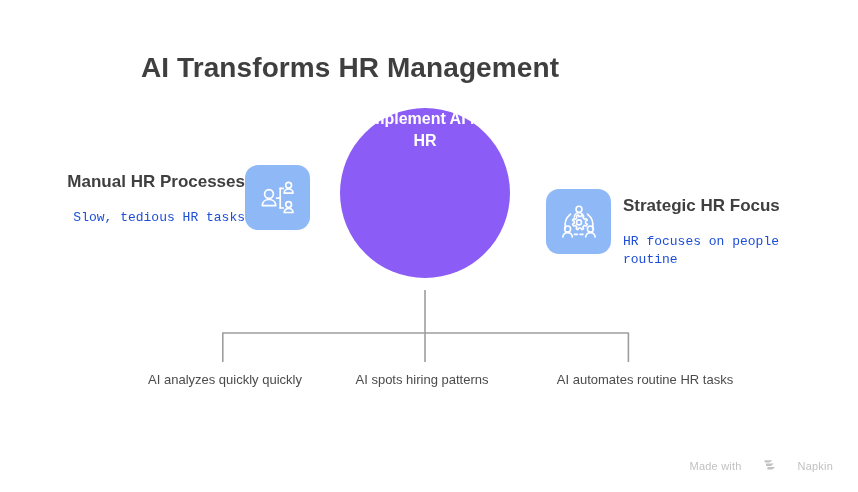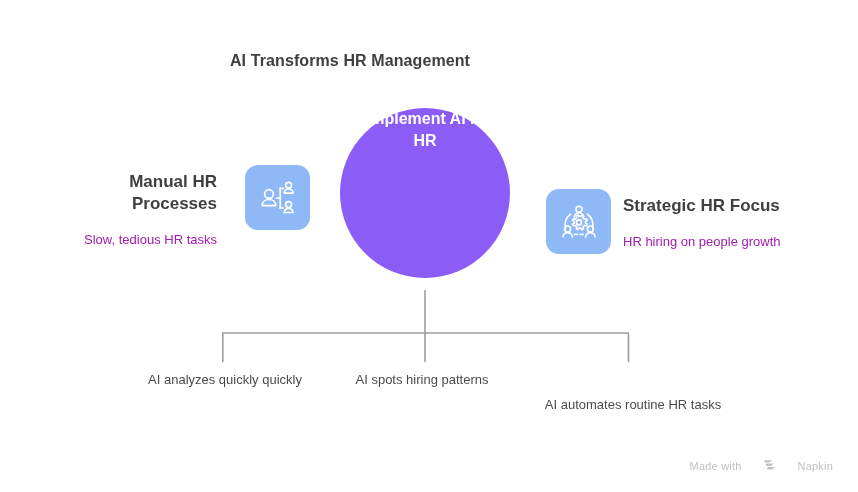--- a/index.html
+++ b/index.html
@@ -19,21 +19,21 @@
     overflow: hidden;
   }
 
   
   .diagram-title {
     position: absolute;
     left: 0;
     top: 52px;
     width: 700px;
     text-align: center;
-    font-size: 16px;
+    font-size: 28px;
     font-weight: bold;
     color: #3f3f3f;
     letter-spacing: 0.1px;
   }
 
   
   .hub {
     position: absolute;
     left: 340px;
     top: 108px;
@@ -68,40 +68,41 @@
   }
   .side-right {
     left: 546px;
     width: 290px;
     justify-content: flex-start;
     margin-top: 24px;
   }
   .side-text-left {
     text-align: right;
     width: 180px;
-    padding-right: 28px;
+    padding-right: 0;
     padding-top: 6px;
   }
   .side-text-right {
     text-align: left;
     width: 190px;
     padding-left: 12px;
     padding-top: 6px;
   }
   .side-heading {
     font-size: 17px;
     font-weight: bold;
     color: #3f3f3f;
     line-height: 22px;
   }
   .side-sub {
     font-size: 13px;
-    color: #a21caf;
+    color: #1d4ed8;
     line-height: 18px;
     margin-top: 16px;
+    font-family: Liberation Mono, monospace;
   }
   .icon-tile {
     width: 65px;
     height: 65px;
     border-radius: 13px;
     background: #8fb8f6;
     flex: 0 0 65px;
     display: flex;
     align-items: center;
     justify-content: center;
@@ -122,21 +123,21 @@
   .leaf {
     position: absolute;
     top: 370px;
     font-size: 13px;
     color: #4b4b4b;
     line-height: 19px;
     text-align: center;
   }
   .leaf-1 { left: 142px; width: 166px; }
   .leaf-2 { left: 341px; width: 162px; }
-  .leaf-3 { left: 541px; width: 184px; margin-top: 25px; }
+  .leaf-3 { left: 553px; width: 184px; }
 
   
   .watermark {
     position: absolute;
     right: 25px;
     bottom: 20px;
     display: flex;
     align-items: center;
     gap: 22px;
     font-size: 11px;
@@ -215,21 +216,21 @@
 
           <path d="M16.4 33.4h9.2" stroke-dasharray="3 2.6"></path>
 
           <path d="M21 15.1l1.9.5.9-1.7 1.7 1-.5 1.9 1.4 1.4 1.9-.5 1 1.7-1.7.9.0 2 1.7.9-1 1.7-1.9-.5-1.4 1.4.5 1.9-1.7 1-.9-1.7-2 0-.9 1.7-1.7-1 .5-1.9-1.4-1.4-1.9.5-1-1.7 1.7-.9 0-2-1.7-.9 1-1.7 1.9.5 1.4-1.4-.5-1.9 1.7-1 .9 1.7z"></path>
           <circle cx="21" cy="21.4" r="2.5"></circle>
         </svg>
       </span>
     </div>
     <div class="side-text-right">
       <div class="side-heading">Strategic HR Focus</div>
-      <div class="side-sub">HR hiring on people growth</div>
+      <div class="side-sub">HR focuses on people routine</div>
     </div>
   </div>
 
   <div class="leaf leaf-1">AI analyzes quickly quickly</div>
   <div class="leaf leaf-2">AI spots hiring patterns</div>
   <div class="leaf leaf-3">AI automates routine HR tasks</div>
 
   <div class="watermark">
     <span>Made with</span>
     <span class="wm-mark">

